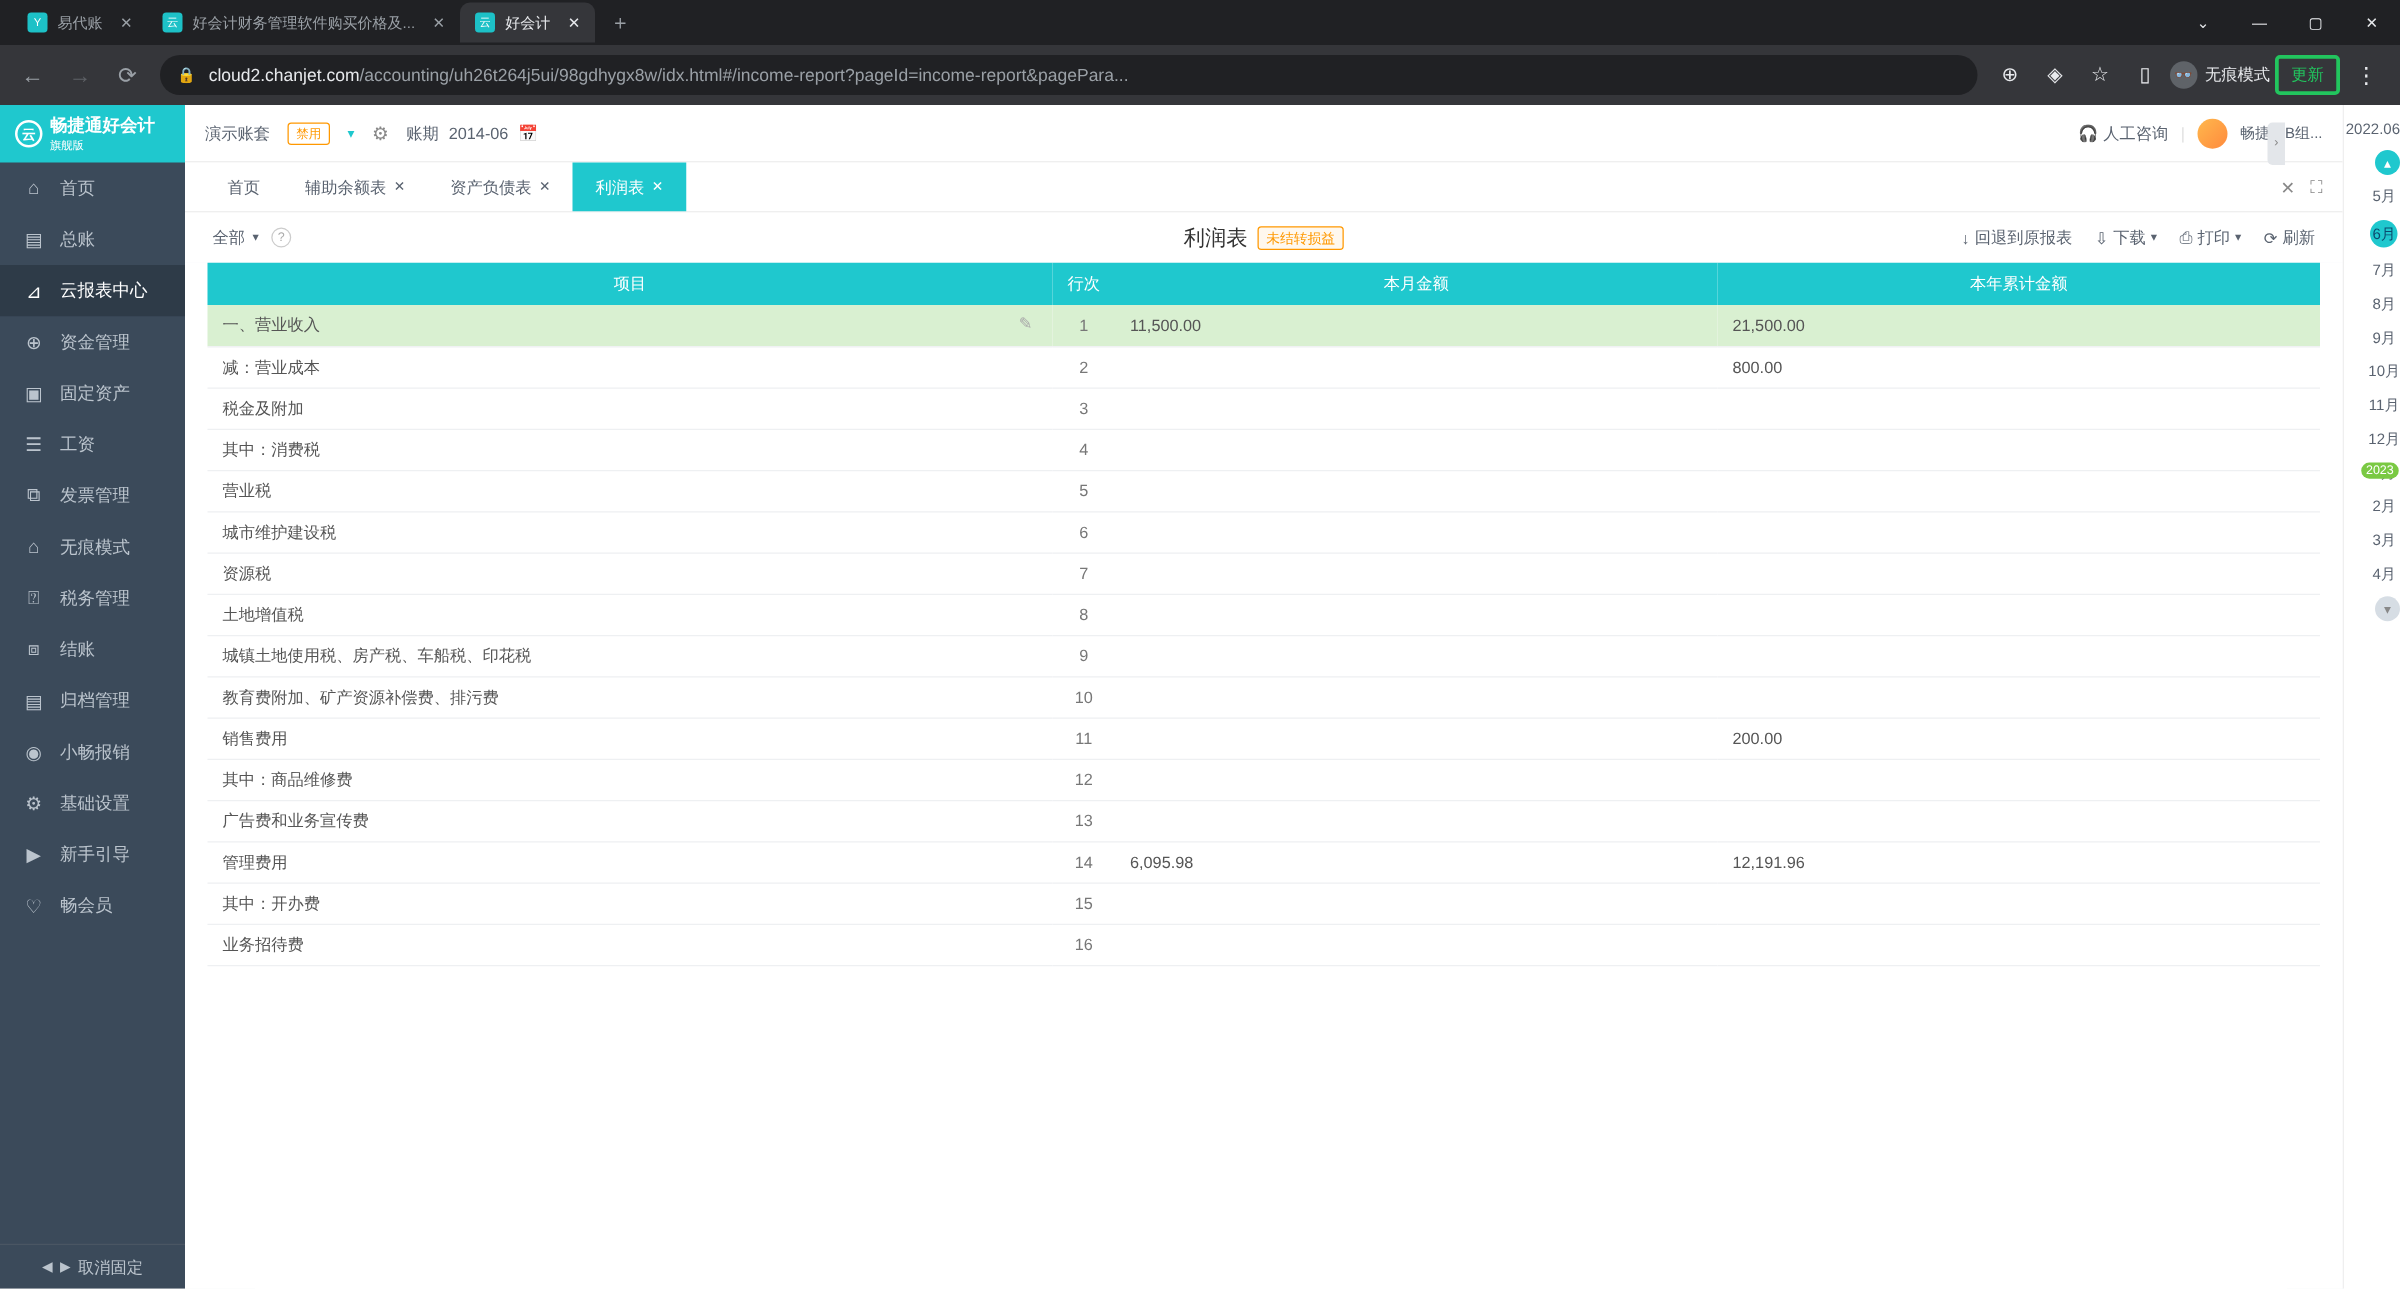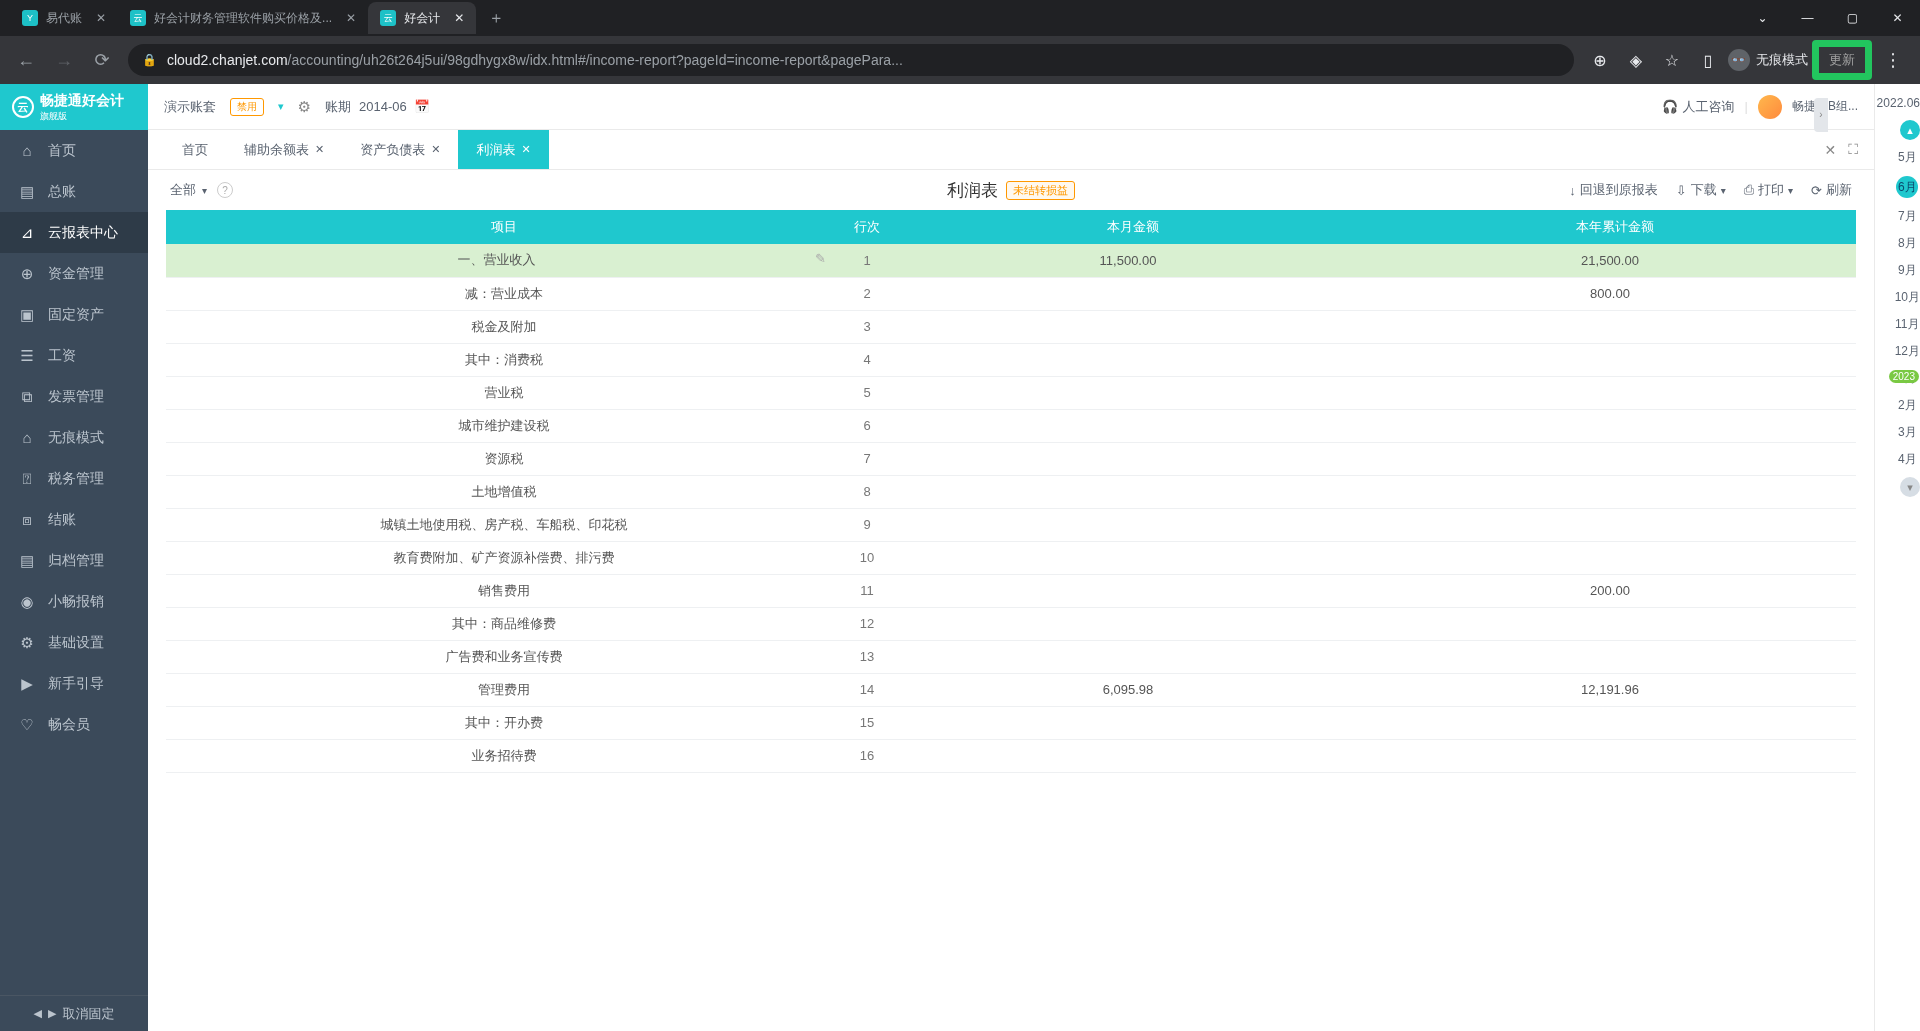--- a/index.html
+++ b/index.html
@@ -21,21 +21,21 @@
 .browser-nav { display: flex; gap: 6px; }
 .browser-nav span { width: 32px; height: 32px; display: flex; align-items: center; justify-content: center; color: #9aa0a6; font-size: 18px; cursor: pointer; }
 .browser-url { flex: 1; display: flex; align-items: center; height: 32px; background: #202124; border-radius: 16px; padding: 0 14px; color: #9aa0a6; font-size: 14px; gap: 10px; }
 .browser-url .lock { font-size: 12px; }
 .browser-url .url-text { white-space: nowrap; overflow: hidden; text-overflow: ellipsis; }
 .browser-url .domain { color: #e8eaed; }
 .browser-actions { display: flex; gap: 4px; align-items: center; }
 .browser-actions .icon { width: 32px; height: 32px; display: flex; align-items: center; justify-content: center; color: #e8eaed; font-size: 16px; cursor: pointer; }
 .incognito-badge { display: flex; align-items: center; gap: 6px; color: #e8eaed; font-size: 13px; }
 .incognito-badge .ic { width: 22px; height: 22px; background: #5f6368; border-radius: 50%; display: flex; align-items: center; justify-content: center; font-size: 12px; }
-.update-btn { border: 7px solid #22c55e; color: #a3a3a3; padding: 4px 10px; border-radius: 4px; font-size: 13px; cursor: pointer; }
+.update-btn { border: 3px solid #22c55e; color: #22c55e; padding: 4px 10px; border-radius: 4px; font-size: 13px; cursor: pointer; }
 .browser-menu { color: #e8eaed; padding: 0 8px; cursor: pointer; font-size: 18px; }
 
 
 .app { display: flex; height: calc(1031px - 84px); }
 .sidebar { width: 148px; background: #3b4a5a; color: #c5cdd6; display: flex; flex-direction: column; }
 .sidebar-logo { height: 46px; background: #1fc8ce; color: #fff; display: flex; align-items: center; padding: 0 12px; font-size: 14px; font-weight: bold; gap: 6px; }
 .sidebar-logo .ic { width: 22px; height: 22px; border: 2px solid #fff; border-radius: 50%; display: flex; align-items: center; justify-content: center; font-size: 11px; }
 .sidebar-logo .sub { font-size: 9px; font-weight: normal; display: block; }
 .sidebar-item { display: flex; align-items: center; height: 41px; padding: 0 18px; gap: 12px; cursor: pointer; font-size: 14px; color: #bbc4cd; }
 .sidebar-item.active { background: #2e3b48; color: #fff; }
@@ -77,23 +77,23 @@
 
 .table-wrap { flex: 1; padding: 0 18px 12px 18px; background: #fff; overflow: hidden; position: relative; }
 table { width: 100%; border-collapse: collapse; table-layout: fixed; }
 thead th { background: #1fc8ce; color: #fff; font-weight: normal; font-size: 13px; height: 34px; text-align: center; }
 thead th:nth-child(1){ width: 40%; }
 thead th:nth-child(2){ width: 50px; }
 thead th:nth-child(3){ width: auto; }
 thead th:nth-child(4){ width: auto; }
 tbody td { border-bottom: 1px solid #eef0f2; height: 33px; font-size: 13px; color: #555; padding: 0 12px; }
 tbody tr.highlight td { background: #d9f0d1; }
-tbody td.item { text-align: center; }
+tbody td.item { text-align: left; }
 tbody td.row-num { text-align: center; color: #777; }
-tbody td.amount { text-align: center; font-family: Arial, sans-serif; padding-right: 22px; }
+tbody td.amount { text-align: left; font-family: Arial, sans-serif; padding-right: 22px; }
 tbody td.item .editic { float: right; color: #aaa; margin-right: 4px; }
 
 
 .month-rail { width: 46px; background: #fff; border-left: 1px solid #eaeaea; display: flex; flex-direction: column; align-items: flex-end; padding-top: 6px; font-size: 12px; }
 .month-rail .year { color: #5a6370; padding: 6px 0; font-weight: 500; }
 .month-rail .up, .month-rail .down { width: 20px; height: 20px; border-radius: 50%; background: #1fc8ce; color: #fff; display: flex; align-items: center; justify-content: center; font-size: 11px; cursor: pointer; margin: 4px 0; }
 .month-rail .down { background: #d6dde4; color: #888; }
 .month-rail .m { padding: 5px 0; color: #5a6370; cursor: pointer; width: 100%; text-align: center; }
 .month-rail .m.active { position: relative; }
 .month-rail .m.active span { background: #1fc8ce; color: #0c4a6e; border-radius: 50%; width: 22px; height: 22px; display: inline-flex; align-items: center; justify-content: center; }

